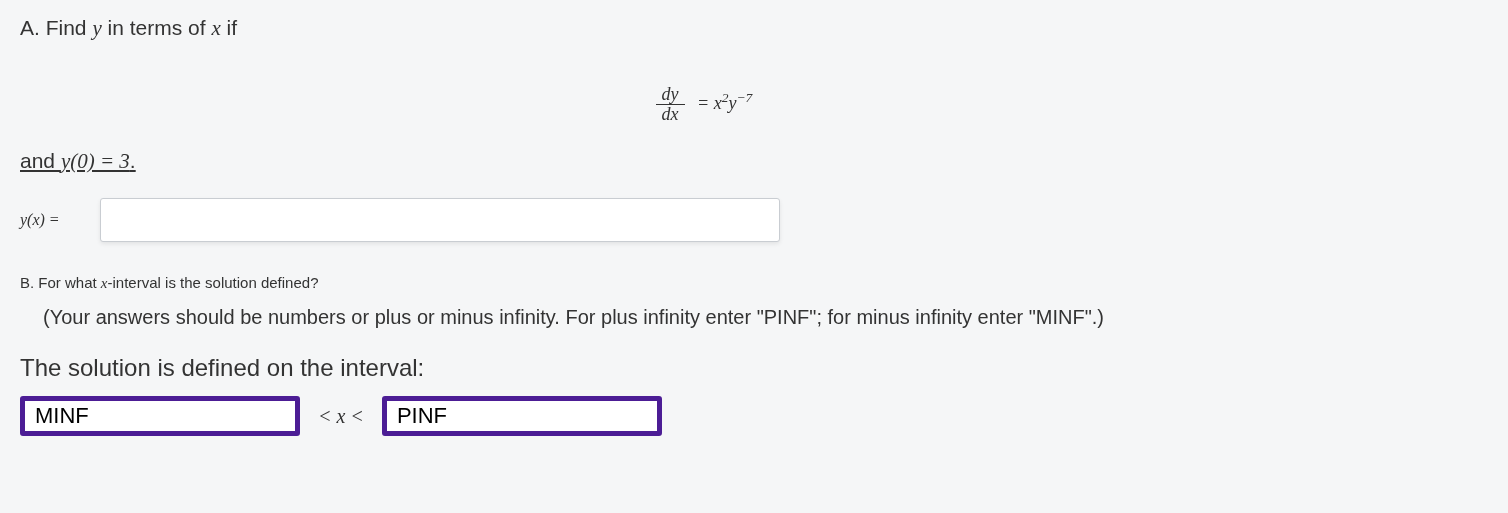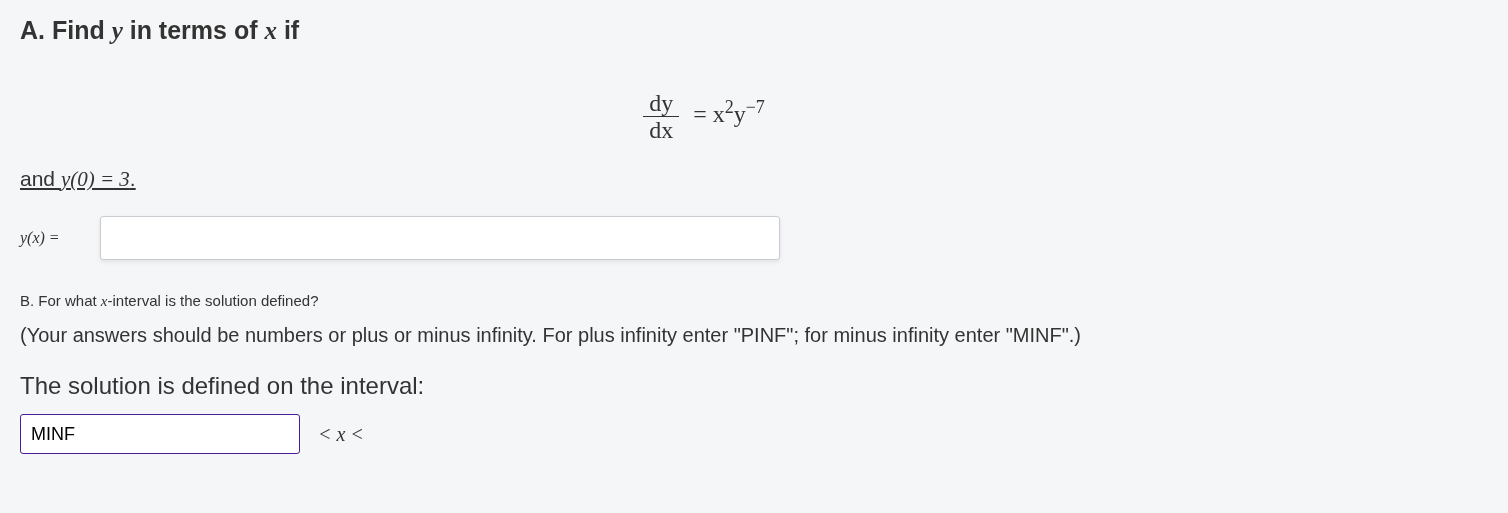--- a/index.html
+++ b/index.html
@@ -16,30 +16,30 @@
       padding: 12px 20px;
       font-size: 20px;
       line-height: 1.5;
       overflow: hidden;
     }
     .math {
       font-family: 'Times New Roman', Times, serif;
       font-style: italic;
     }
     .part-a-label {
-      font-size: 25px;
+      font-size: 21px;
       margin-bottom: 4px;
-      font-weight: bold;
     }
     .equation-block {
       text-align: center;
       margin: 40px 0 20px 0;
       padding-right: 100px;
       font-family: 'Times New Roman', Times, serif;
-      font-size: 24px;
+      font-style: italic;
+      font-size: 18px;
     }
     .fraction {
       display: inline-block;
       vertical-align: middle;
       text-align: center;
       margin-right: 8px;
     }
     .fraction .num {
       display: block;
       border-bottom: 1.5px solid #333;
@@ -78,36 +78,37 @@
       background: #fff;
       box-shadow: 0 2px 4px rgba(0,0,0,0.08);
     }
     .part-b-label {
       font-size: 15px;
       margin: 15px 0 8px 0;
     }
     .hint-line {
       font-size: 20px;
       margin-bottom: 18px;
+      margin-left: 23px;
     }
     .interval-line {
       font-size: 24px;
       margin-bottom: 10px;
     }
     .interval-row {
       display: flex;
       align-items: center;
       gap: 12px;
     }
     .interval-input {
       width: 280px;
       height: 40px;
-      font-size: 18px;
+      font-size: 22px;
       padding: 6px 10px;
-      border: 1px solid #4c1d95;
+      border: 5px solid #4c1d95;
       border-radius: 3px;
       background: #fff;
     }
     .ineq {
       font-family: 'Times New Roman', Times, serif;
       font-style: italic;
       font-size: 20px;
       padding: 0 6px;
     }
     .sup {
@@ -145,13 +146,14 @@
   <span>B. For what </span><span class="math">x</span><span>-interval is the solution defined?</span>
 </div>
 
 <div class="hint-line">(Your answers should be numbers or plus or minus infinity. For plus infinity enter "PINF"; for minus infinity enter "MINF".)</div>
 
 <div class="interval-line">The solution is defined on the interval:</div>
 
 <div class="interval-row">
   <input type="text" class="interval-input" value="MINF" style="">
   <span class="ineq">&lt;  x  &lt;</span>
+  <input type="text" class="interval-input" value="PINF" style="">
 </div>
 
 </body></html>

